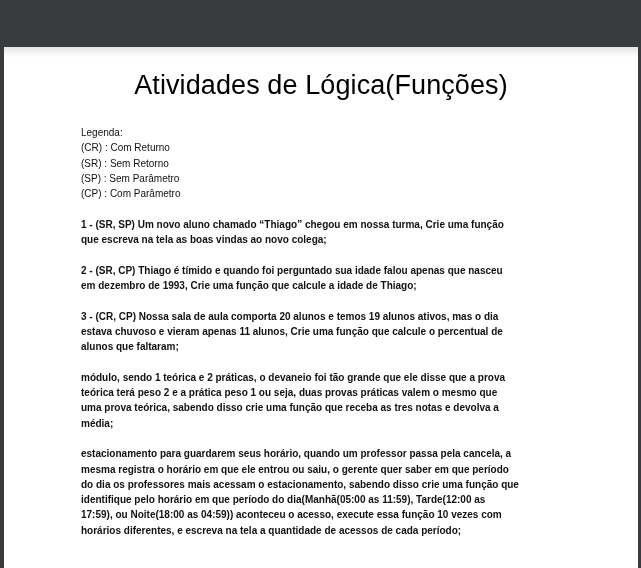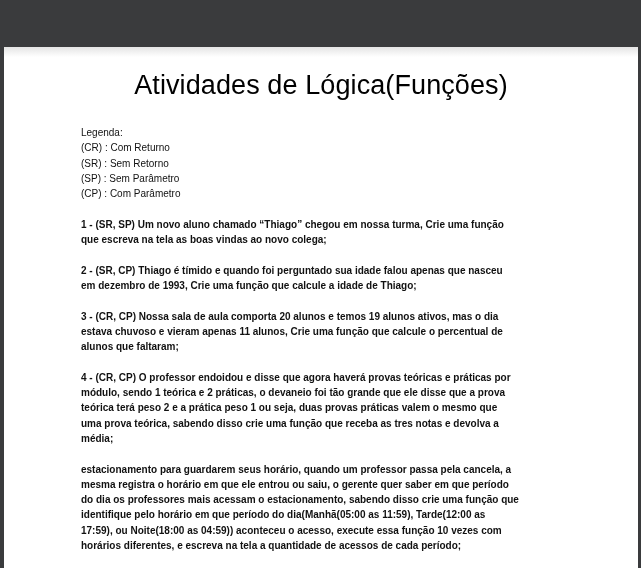--- a/index.html
+++ b/index.html
@@ -60,21 +60,20 @@
       <p>em dezembro de 1993, Crie uma função que calcule a idade de Thiago;</p>
     </div>
 
     <div class="q">
       <p>3 - (CR, CP) Nossa sala de aula comporta 20 alunos e temos 19 alunos ativos, mas o dia</p>
       <p>estava chuvoso e vieram apenas 11 alunos, Crie uma função que calcule o percentual de</p>
       <p>alunos que faltaram;</p>
     </div>
 
     <div class="q">
-      <p>4 - (CR, CP) O professor endoidou e disse que agora haverá provas teóricas e práticas por</p>
       <p>módulo, sendo 1 teórica e 2 práticas, o devaneio foi tão grande que ele disse que a prova</p>
       <p>teórica terá peso 2  e a prática peso 1 ou seja, duas provas práticas valem o mesmo que</p>
       <p>uma prova teórica, sabendo disso crie uma função que receba as tres notas e devolva a</p>
       <p>média;</p>
     </div>
 
     <div class="q">
       <p>estacionamento para guardarem seus horário, quando um professor passa pela cancela, a</p>
       <p>mesma registra o horário em que ele entrou ou saiu, o gerente quer saber em que período</p>
       <p>do dia os professores mais acessam o estacionamento, sabendo disso crie uma função que</p>

